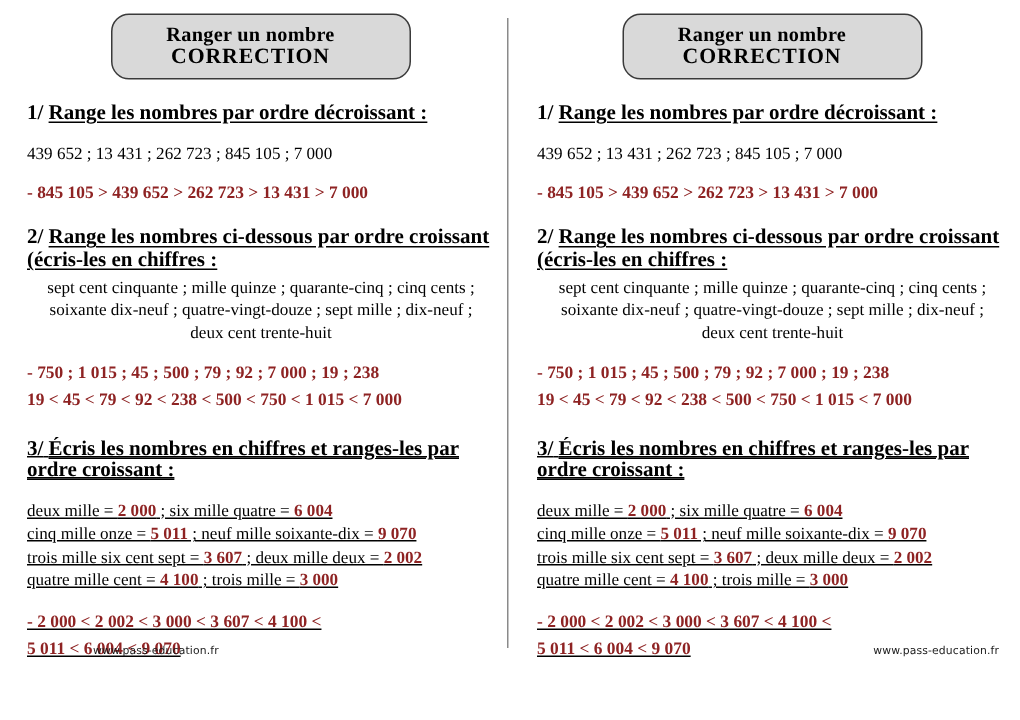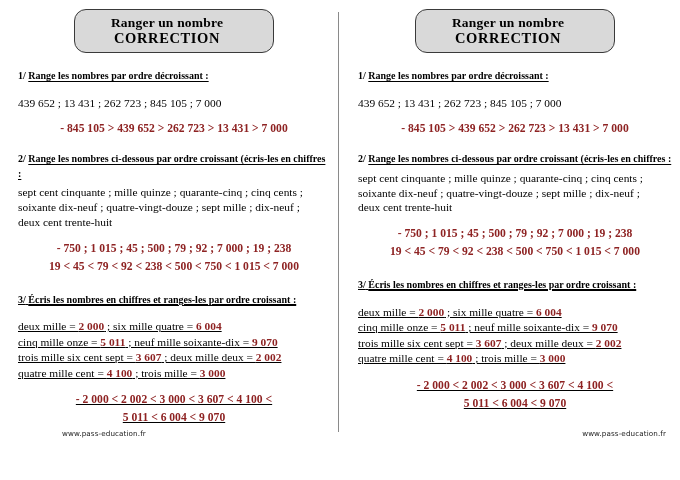--- a/index.html
+++ b/index.html
@@ -76,48 +76,48 @@
     letter-spacing: 0.6px;
     text-align: center;
   }
 
   
   .exercise {
     margin-top: 14px;
   }
   .ex-head {
     font-weight: bold;
-    font-size: 10px;
+    font-size: 14px;
     line-height: 14.5px;
   }
   .ex-num {
     font-weight: bold;
     text-decoration: none;
   }
   .ex-title {
     font-weight: bold;
     text-decoration: underline;
     text-underline-offset: 1.5px;
   }
   .statement {
     font-size: 11.4px;
     line-height: 14.8px;
     margin-top: 12px;
   }
   .statement.tight {
     margin-top: 4px;
+    text-align: center;
   }
   .answer {
     color: #8e2323;
     font-weight: bold;
     font-size: 11.6px;
     line-height: 18px;
     margin-top: 10px;
     white-space: nowrap;
-    text-align: center;
   }
   .answer.follow {
     margin-top: 0;
   }
   .mixed {
     font-size: 11.4px;
     line-height: 15.5px;
   }
   .red {
     color: #8e2323;

